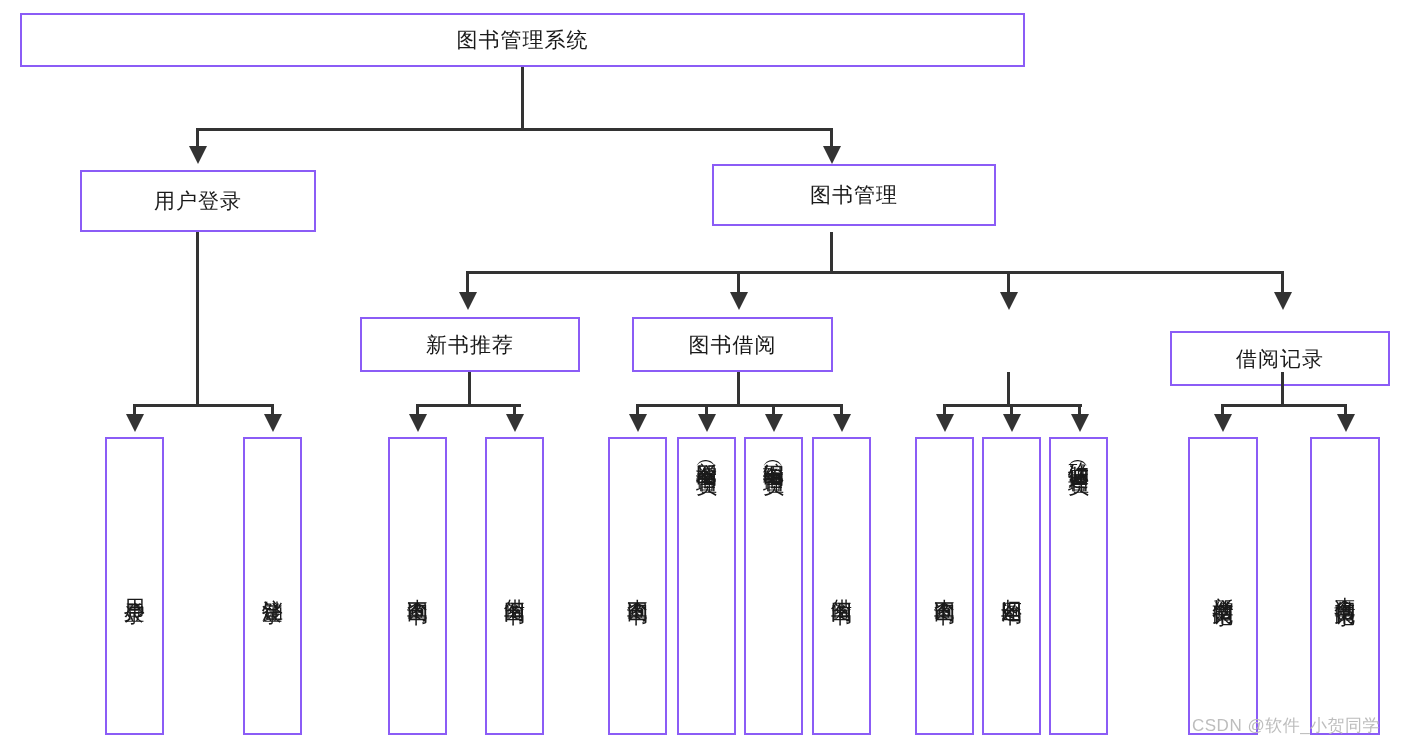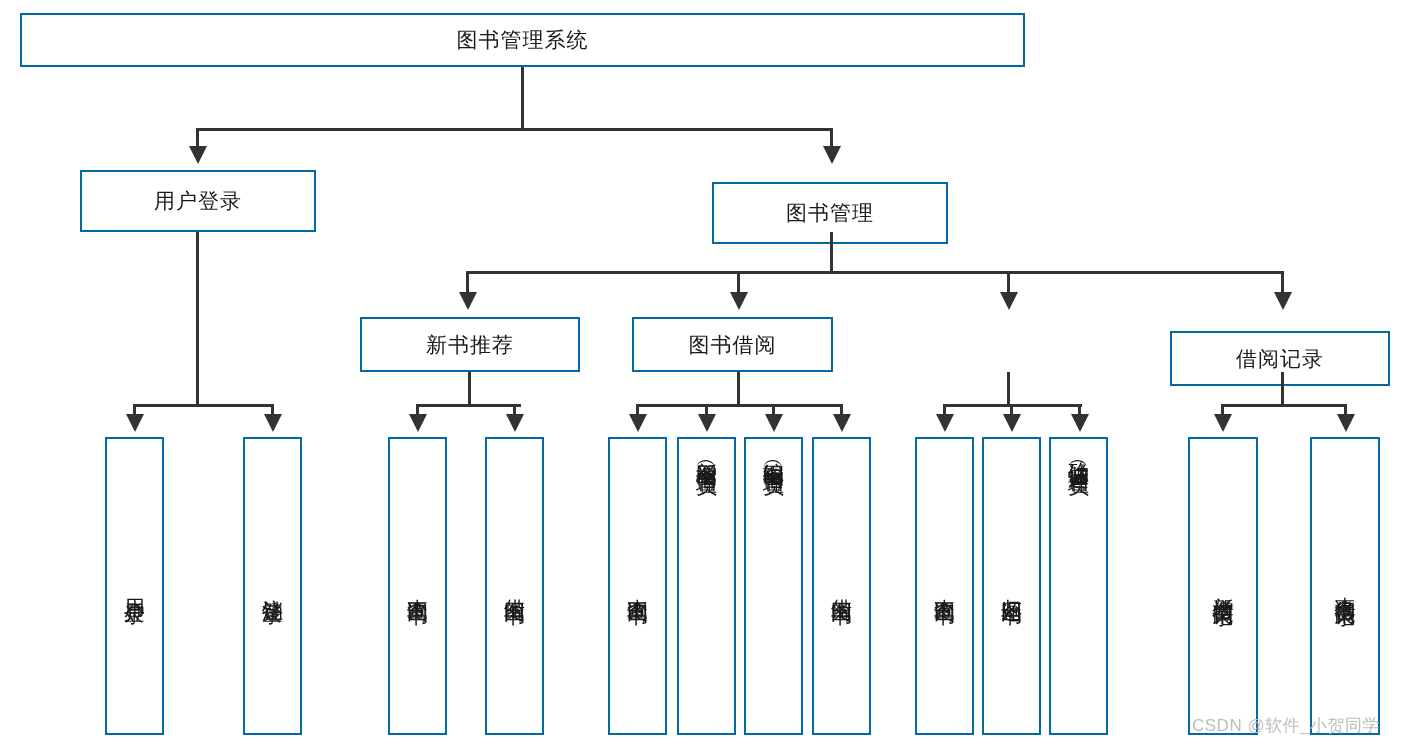--- a/index.html
+++ b/index.html
@@ -11,21 +11,21 @@
     position: relative;
     width: 1405px;
     height: 747px;
     background: #ffffff;
     font-family: "Liberation Sans", "DejaVu Sans", sans-serif;
     overflow: hidden;
   }
   .node {
     position: absolute;
     box-sizing: border-box;
-    border: 2px solid #0369a1;
+    border: 2px solid #8b5cf6;
     background: #ffffff;
     display: flex;
     align-items: center;
     justify-content: center;
     color: #1a1a1a;
   }
   .node.horiz {
     font-size: 21px;
     letter-spacing: 1px;
   }
@@ -74,21 +74,21 @@
   <div class="edge v" style="left:521px;top:67px;height:63px;"></div>
 
   <div class="edge h" style="left:196px;top:128px;width:637px;"></div>
 
   <div class="edge v" style="left:196px;top:128px;height:24px;"></div>
   <div class="arrow" style="left:189px;top:146px;"></div>
   <div class="edge v" style="left:830px;top:128px;height:24px;"></div>
   <div class="arrow" style="left:823px;top:146px;"></div>
 
   <div class="node horiz" style="left:80px;top:170px;width:236px;height:62px;">用户登录</div>
-  <div class="node horiz" style="left:712px;top:182px;width:236px;height:62px;">图书管理</div>
+  <div class="node horiz" style="left:712px;top:164px;width:284px;height:62px;">图书管理</div>
 
   <div class="edge v" style="left:196px;top:232px;height:174px;"></div>
   <div class="edge h" style="left:133px;top:404px;width:140px;"></div>
   <div class="edge v" style="left:133px;top:404px;height:14px;"></div>
   <div class="arrow" style="left:126px;top:414px;"></div>
   <div class="edge v" style="left:271px;top:404px;height:14px;"></div>
   <div class="arrow" style="left:264px;top:414px;"></div>
 
   <div class="edge v" style="left:830px;top:232px;height:41px;"></div>
   <div class="edge h" style="left:466px;top:271px;width:818px;"></div>

